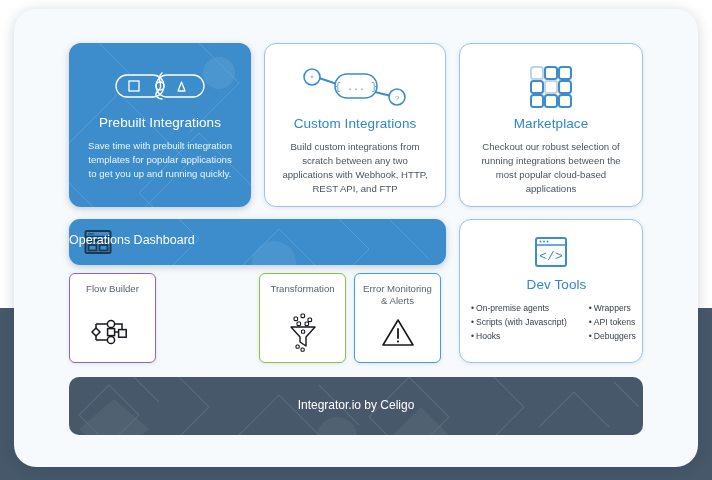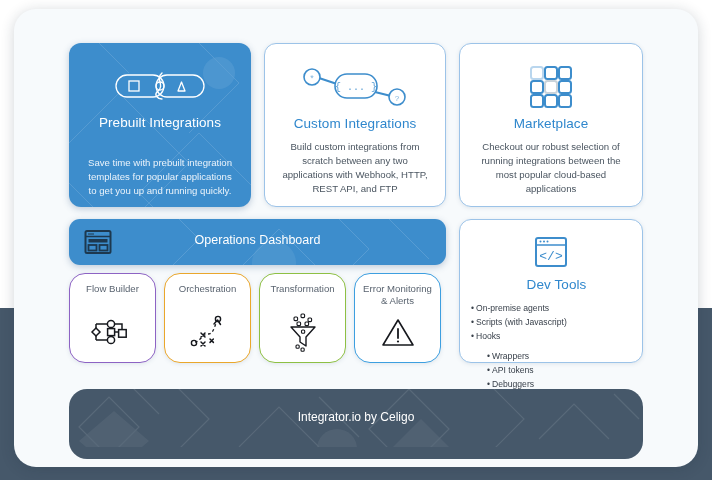--- a/index.html
+++ b/index.html
@@ -44,79 +44,79 @@
 
   .card-title{
     text-align:center;font-size:13.5px;letter-spacing:.1px;
   }
   .title-blue{color:#2f87cd;}
   .title-white{color:#ffffff;}
   .card-body{
     text-align:center;font-size:9.6px;line-height:1.45;color:#4a5560;
     padding:0 14px;
   }
-  .card-body.onblue{color:#eaf3fb;margin-top:17px;}
+  .card-body.onblue{color:#eaf3fb;}
 
   .icon-wrap{display:flex;align-items:center;justify-content:center;}
 
   
   #card-prebuilt{left:55px;top:34px;width:182px;height:164px;}
   #card-custom  {left:250px;top:34px;width:182px;height:164px;}
   #card-market  {left:445px;top:34px;width:184px;height:164px;padding-left:36px;}
 
   .top-icon{position:absolute;left:0;right:0;top:20px;height:46px;}
   .top-title{position:absolute;left:0;right:0;top:72px;}
   .top-text{position:absolute;left:0;right:0;top:96px;}
 
   
   #ops-bar{
     position:absolute;left:55px;top:210px;width:377px;height:46px;
     border-radius:11px;background:#3d8dcc;overflow:hidden;
     box-shadow:0 2px 7px rgba(40,80,125,.28);
   }
   #ops-bar .ops-icon{position:absolute;left:14px;top:8px;width:30px;height:30px;}
   #ops-bar .ops-label{
-    position:absolute;left:0;right:0;top:14px;text-align:center;
+    position:absolute;left:0;right:0;top:14px;text-align:left;
     color:#ffffff;font-size:12.5px;
   }
 
   
   .small-card{
     position:absolute;top:264px;width:87px;height:90px;
-    border-radius:16px;background:#fff;box-sizing:border-box;
+    border-radius:6px;background:#fff;box-sizing:border-box;
     box-shadow:0 1px 4px rgba(60,90,120,.13);
   }
   .small-card .sc-title{
     position:absolute;left:0;right:0;top:9px;text-align:center;
     font-size:9.6px;color:#5a6470;line-height:1.25;padding:0 4px;
   }
   .small-card .sc-icon{position:absolute;left:0;right:0;bottom:9px;height:42px;}
   #sc-flow   {left:55px;  border:1.4px solid #8d63c4;}
   #sc-orch   {left:150px; border:1.4px solid #eaa72c;}
   #sc-trans  {left:245px; border:1.4px solid #8ec044;}
   #sc-error  {left:340px; border:1.4px solid #3d9fe0;}
 
   
   #card-dev{left:445px;top:210px;width:184px;height:144px;}
   #card-dev .dev-icon{position:absolute;left:0;right:0;top:14px;height:38px;}
   #card-dev .dev-title{position:absolute;left:0;right:0;top:57px;padding-left:11px;}
   #card-dev .dev-cols{
-    position:absolute;left:11px;right:9px;top:82px;display:flex;gap:6px;flex-direction:column;
+    position:absolute;left:11px;right:9px;top:82px;display:flex;gap:6px;
   }
   #card-dev .dev-col{flex:1;}
   #card-dev .dev-item{
     font-size:8.6px;color:#39414b;line-height:1.62;white-space:nowrap;
   }
   #card-dev .dev-item .bul{color:#39414b;margin-right:2px;}
   #card-dev .dev-col.right{flex:0 0 74px;margin-left:16px;}
 
   
   #footer-bar{
-    position:absolute;left:55px;top:368px;width:574px;height:70px;
-    border-radius:18px;background:#46586a;overflow:hidden;margin-top:12px;
+    position:absolute;left:55px;top:368px;width:574px;height:58px;
+    border-radius:10px;background:#46586a;overflow:hidden;
   }
   #footer-bar .f-label{
     position:absolute;left:0;right:0;top:21px;text-align:center;
     color:#ffffff;font-size:12px;
   }
   #footer-bar .f-pattern{position:absolute;inset:0;opacity:.10;}
 </style>
 </head>
 <body>
 
@@ -225,38 +225,20 @@
           <circle cx="21" cy="12" r="3.6" fill="#fff"></circle>
           <rect x="17.6" y="16.6" width="7" height="7" fill="#fff"></rect>
           <circle cx="21" cy="28" r="3.6" fill="#fff"></circle>
           <rect x="28.6" y="17.6" width="7.6" height="7.6" fill="#fff"></rect>
           <path d="M6 16 L10 20 L6 24 L2 20 Z" fill="#fff"></path>
         </g>
       </svg>
     </div>
   </div>
 
-  <div class="small-card" id="sc-orch">
-    <div class="sc-title">Orchestration</div>
-    <div class="sc-icon icon-wrap">
-      <svg width="44" height="40" viewBox="0 0 44 40">
-        <g stroke="#16181d" fill="none">
-          <path d="M9 30 C14 30 16 22 22 22 C28 22 28 14 31 10" stroke-width="1.3" stroke-dasharray="2.6 2.6"></path>
-          <path d="M28 12 L31.5 8 L34.5 12.5" stroke-width="1.5" stroke-linecap="round" stroke-linejoin="round"></path>
-          <circle cx="32" cy="7" r="2.6" stroke-width="1.4"></circle>
-          <circle cx="8" cy="31" r="2.6" stroke-width="1.4"></circle>
-          <g stroke-width="1.5" stroke-linecap="round">
-            <path d="M15 21 l4 4 M19 21 l-4 4"></path>
-            <path d="M15 30 l4 4 M19 30 l-4 4"></path>
-            <path d="M24 27 l3.4 3.4 M27.4 27 l-3.4 3.4"></path>
-          </g>
-        </g>
-      </svg>
-    </div>
-  </div>
 
   <div class="small-card" id="sc-trans">
     <div class="sc-title">Transformation</div>
     <div class="sc-icon icon-wrap">
       <svg width="42" height="40" viewBox="0 0 42 40">
         <g stroke="#16181d" fill="none" stroke-width="1.4">
           <path d="M9 15 L33 15 L24 25 L24 34 L18 30 L18 25 Z" stroke-linejoin="round"></path>
           <g stroke-width="1.1">
             <rect x="12" y="5" width="3.6" height="3.6" rx="1"></rect>
             <rect x="19" y="2" width="3.6" height="3.6" rx="1"></rect>

